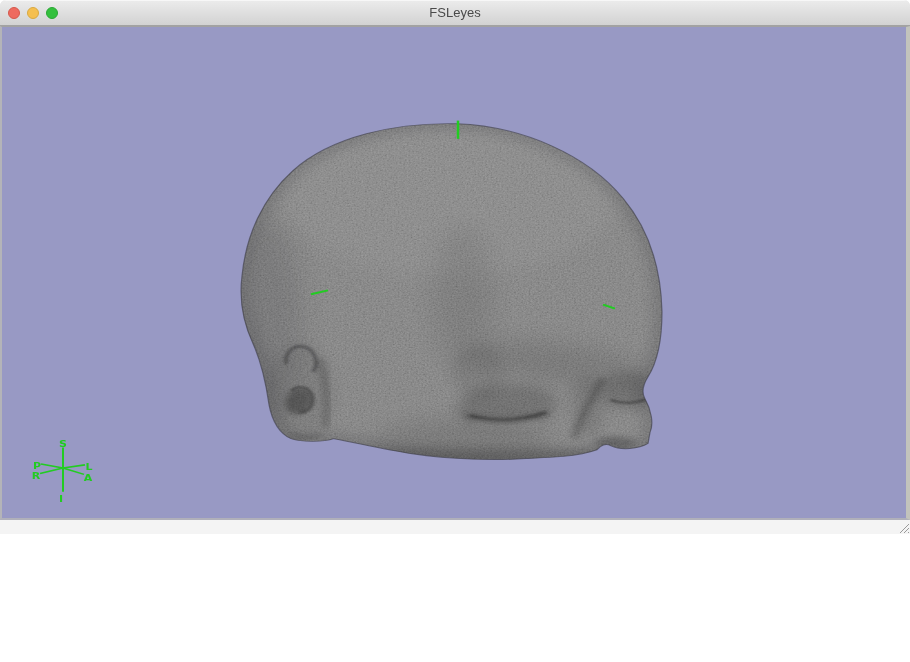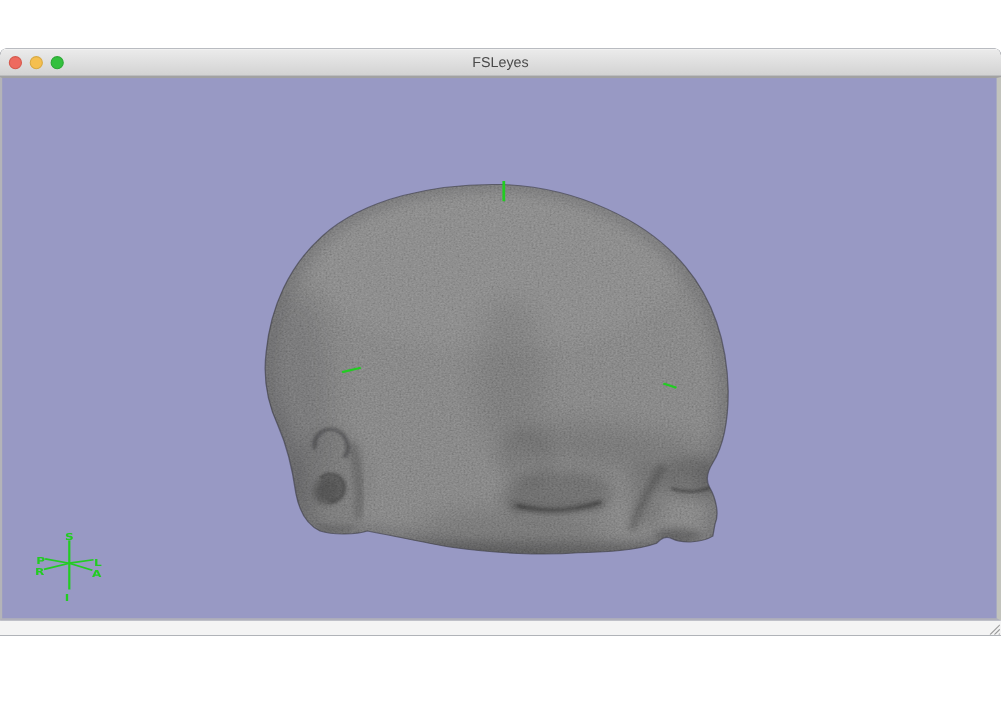--- a/index.html
+++ b/index.html
@@ -1,19 +1,19 @@
 <!DOCTYPE html>
 <html><head>
 <meta charset="utf-8">
 <style>
   * { margin:0; padding:0; box-sizing:border-box; }
   html,body { width:910px; height:662px; background:#ffffff; font-family:"Liberation Sans", sans-serif; }
   .window {
     position:relative; width:910px; height:534px;
-    border-radius:6px 6px 0 0; overflow:hidden; background:#0f172a;margin-top:44px;
+    border-radius:6px 6px 0 0; overflow:hidden; background:#e5e5e5;
   }
   .titlebar {
     position:absolute; top:0; left:0; right:0; height:26px;
     background:linear-gradient(#ececec,#d2d2d2);
     border-bottom:1px solid #a2a2a2;
     box-shadow:inset 0 1px 0 #f7f7f7;
   }
   .traffic { position:absolute; top:7px; left:8px; display:flex; gap:7px; }
   .light { width:12px; height:12px; border-radius:50%; }
   .light.close { background:#ee6a5f; border:1px solid #d5584c; }

